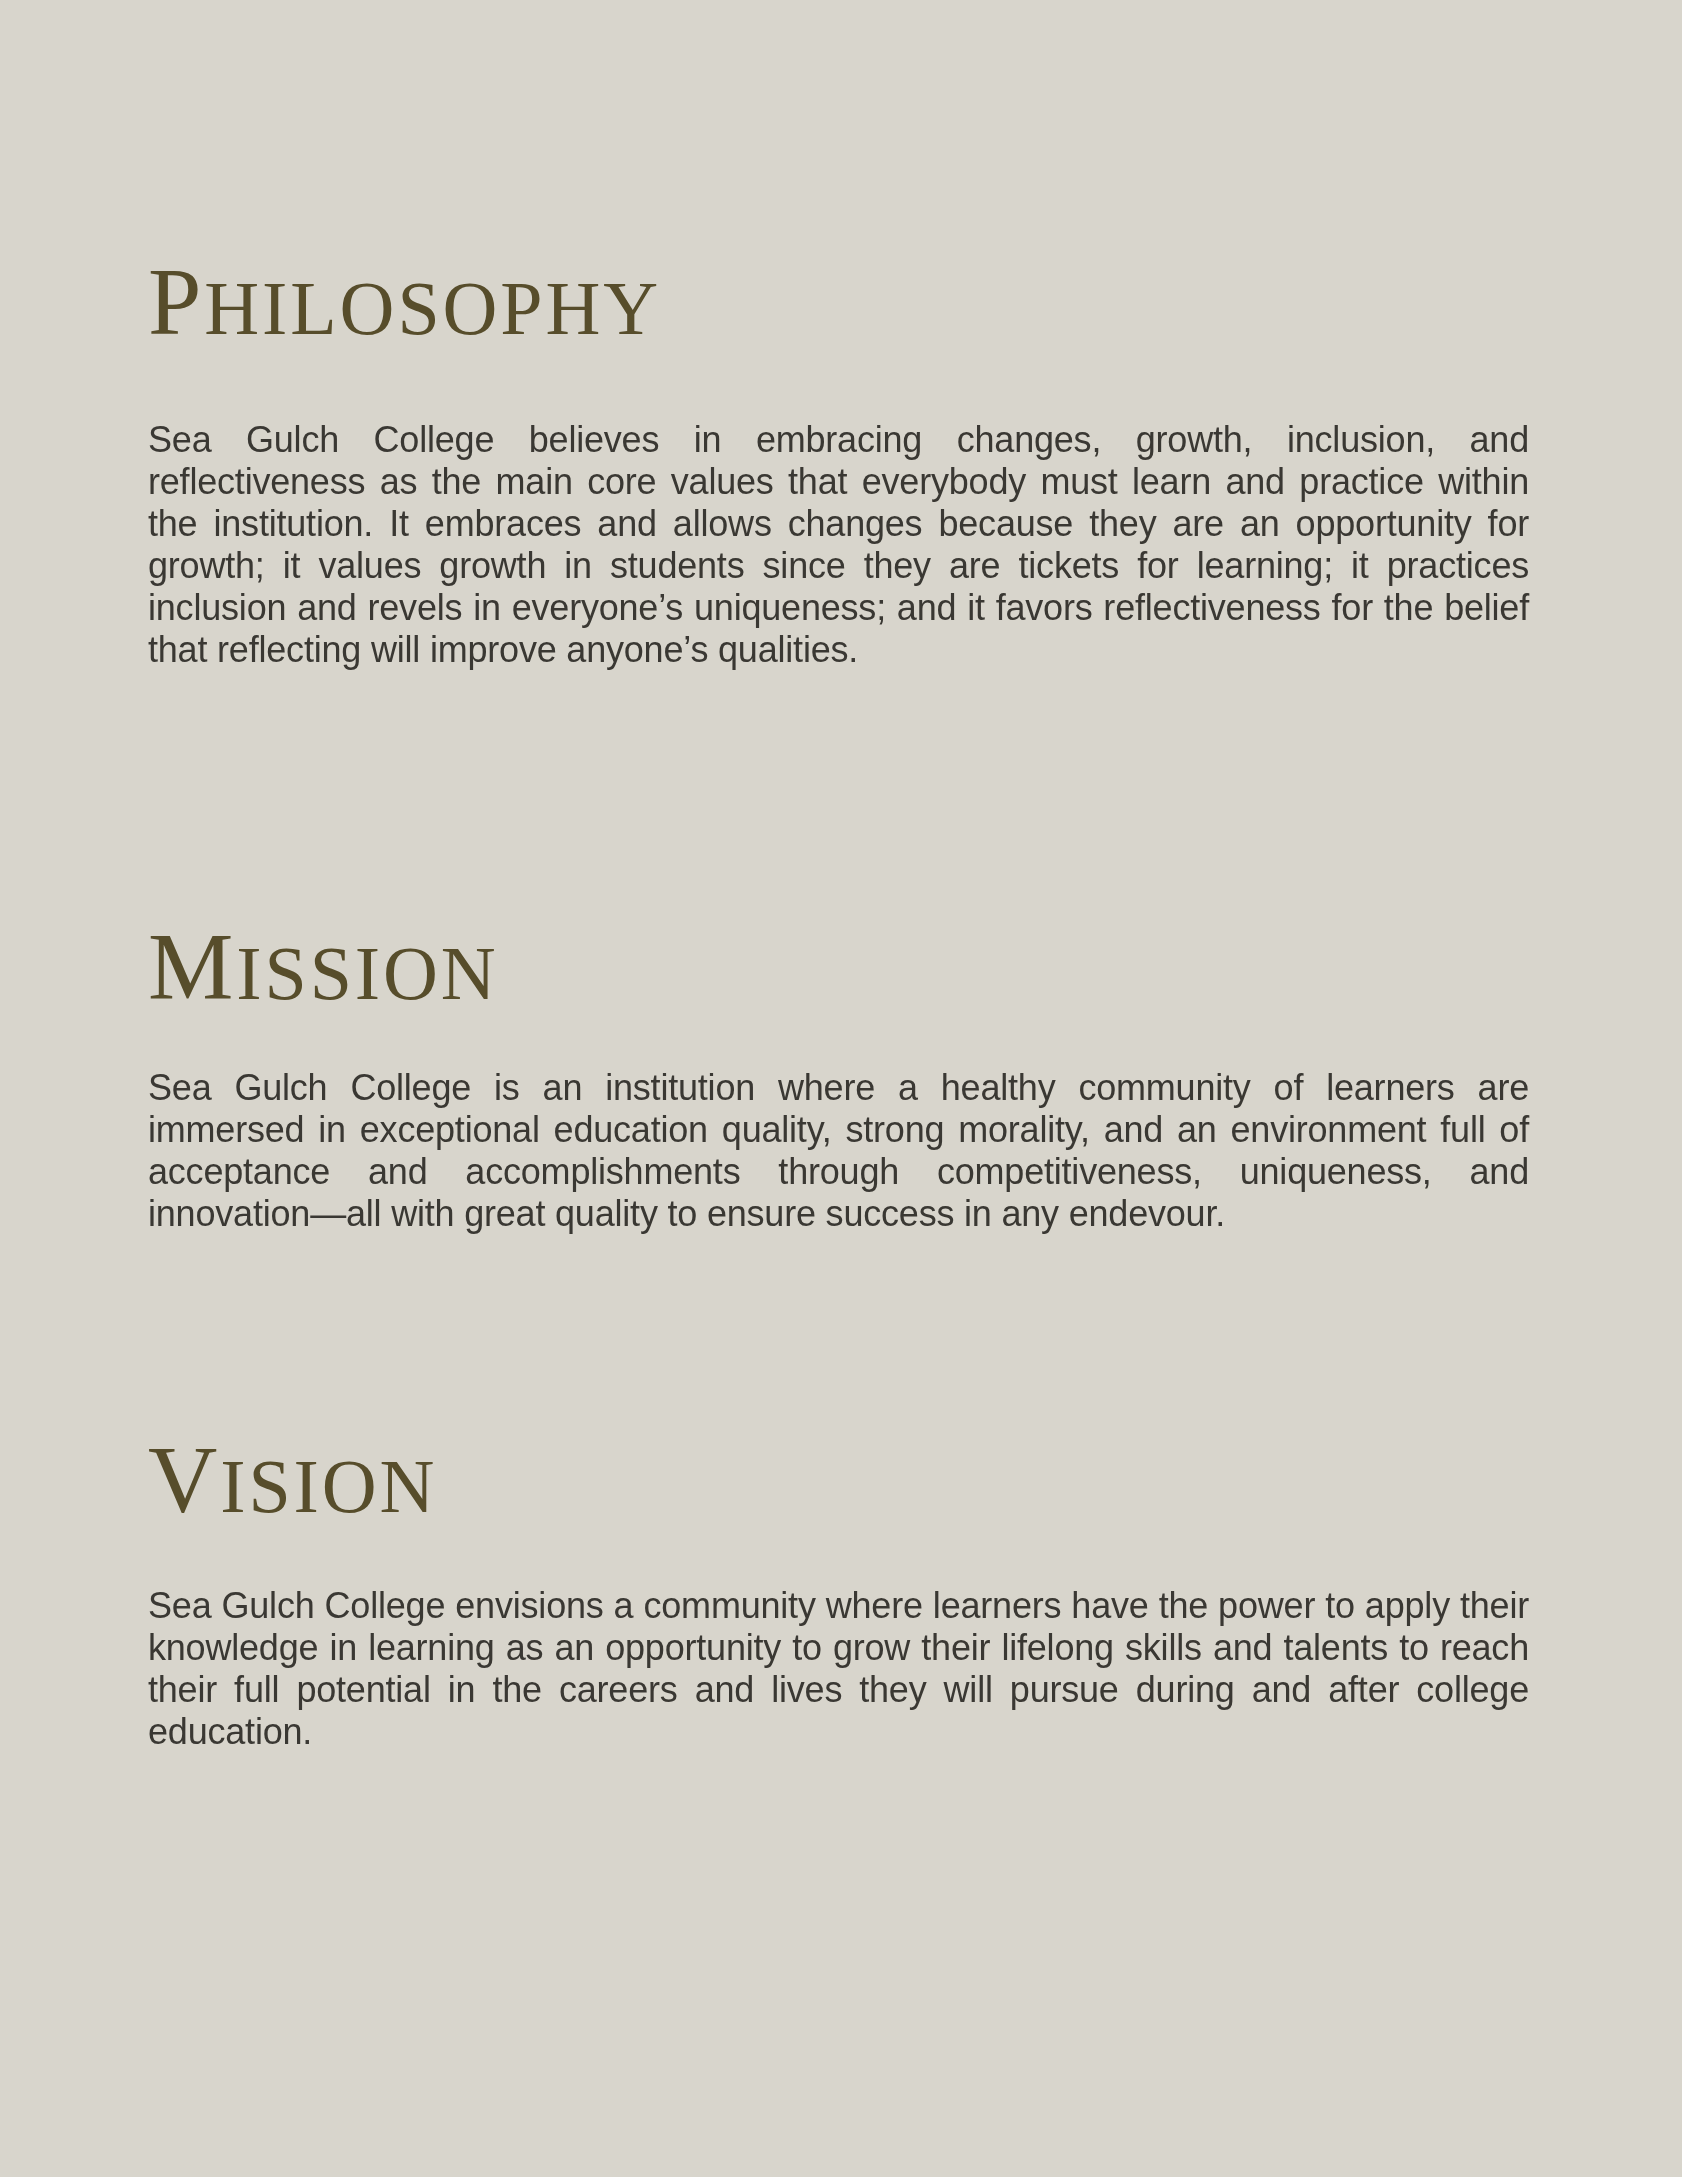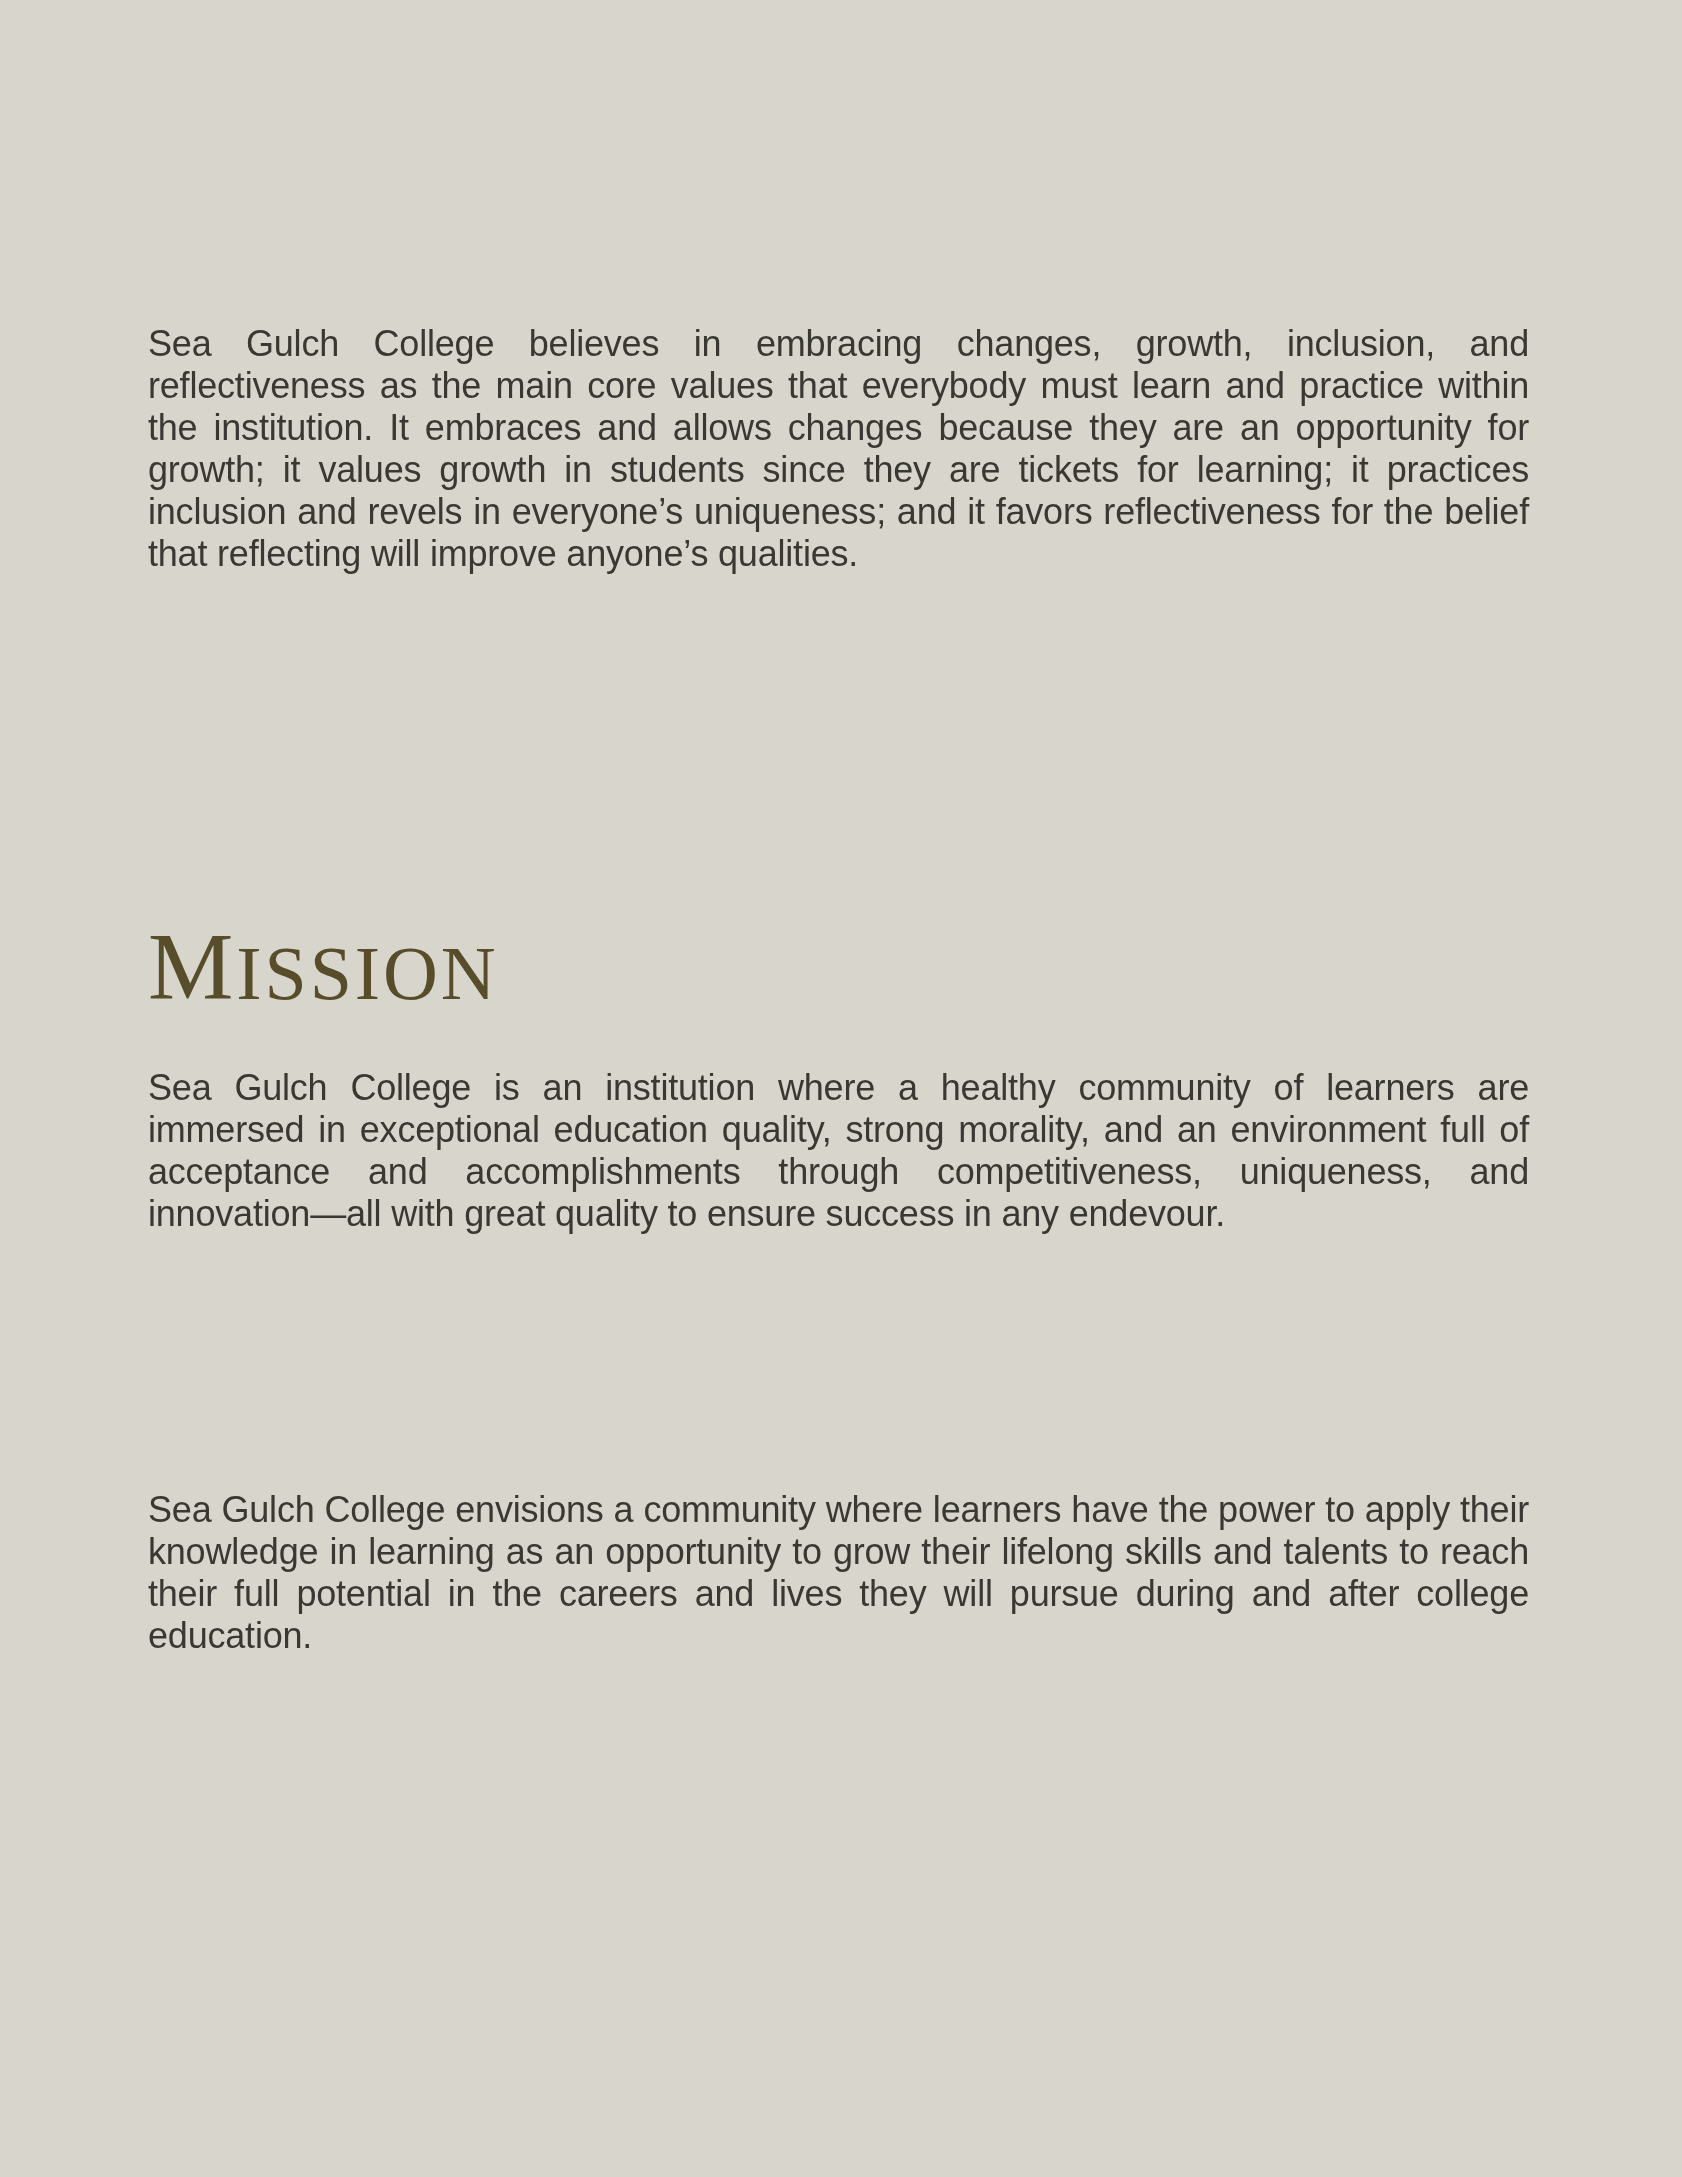--- a/index.html
+++ b/index.html
@@ -44,26 +44,28 @@
   .s1 .body-text { margin-top: 69px; }
   .s2 .body-text { margin-top: 52px; }
   .s3 .body-text { margin-top: 57px; }
 </style>
 </head>
 <body style="--bg: #d8d5cc; --heading: #574d2b; --body: #3a3833;">
 
 <main>
 
   <section class="section s1">
+    <h1 class="heading"><span class="lead">P</span><span class="rest">HILOSOPHY</span></h1>
     <p class="body-text">Sea Gulch College believes in embracing changes, growth, inclusion, and reflectiveness as the main core values that everybody must learn and practice within the institution. It embraces and allows changes because they are an opportunity for growth; it values growth in students since they are tickets for learning; it practices inclusion and revels in everyone’s uniqueness; and it favors reflectiveness for the belief that reflecting will improve anyone’s qualities.</p>
   </section>
 
   <section class="section s2">
     <h1 class="heading"><span class="lead">M</span><span class="rest">ISSION</span></h1>
     <p class="body-text">Sea Gulch College is an institution where a healthy community of learners are immersed in exceptional education quality, strong morality, and an environment full of acceptance and accomplishments through competitiveness, uniqueness, and innovation—all with great quality to ensure success in any endevour.</p>
   </section>
 
   <section class="section s3">
+    <h1 class="heading"><span class="lead">V</span><span class="rest">ISION</span></h1>
     <p class="body-text">Sea Gulch College envisions a community where learners have the power to apply their knowledge in learning as an opportunity to grow their lifelong skills and talents to reach their full potential in the careers and lives they will pursue during and after college education.</p>
   </section>
 
 </main>
 
 
 </body></html>

